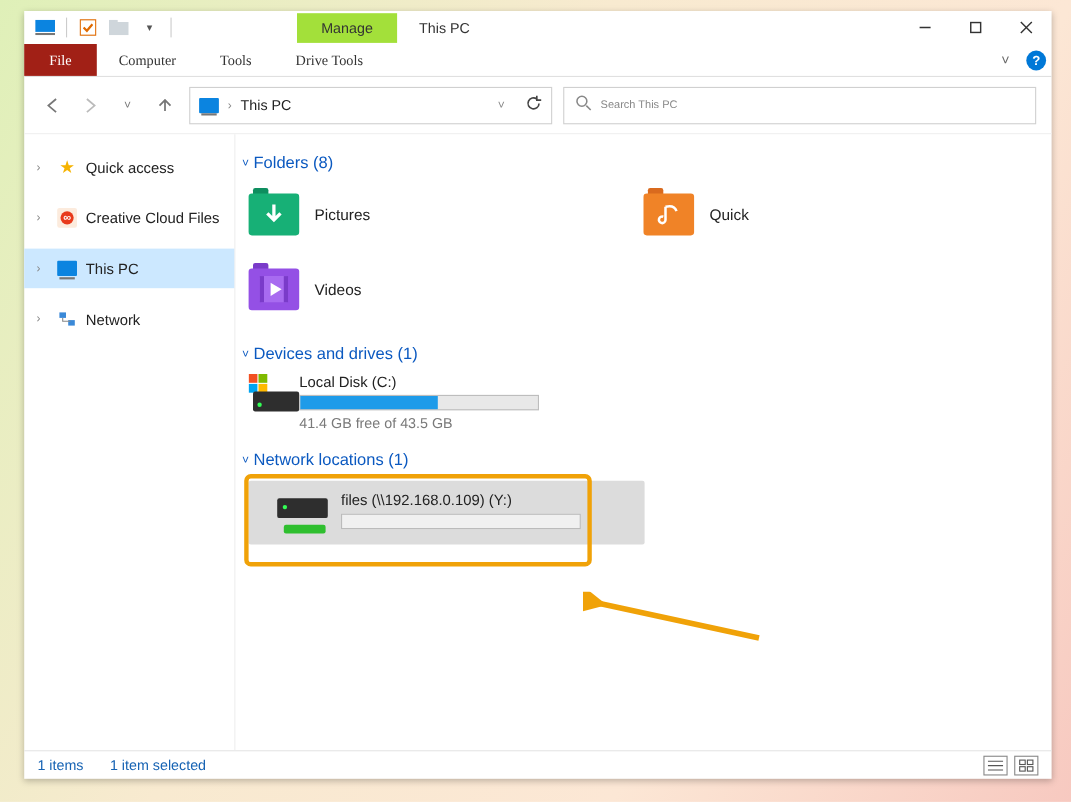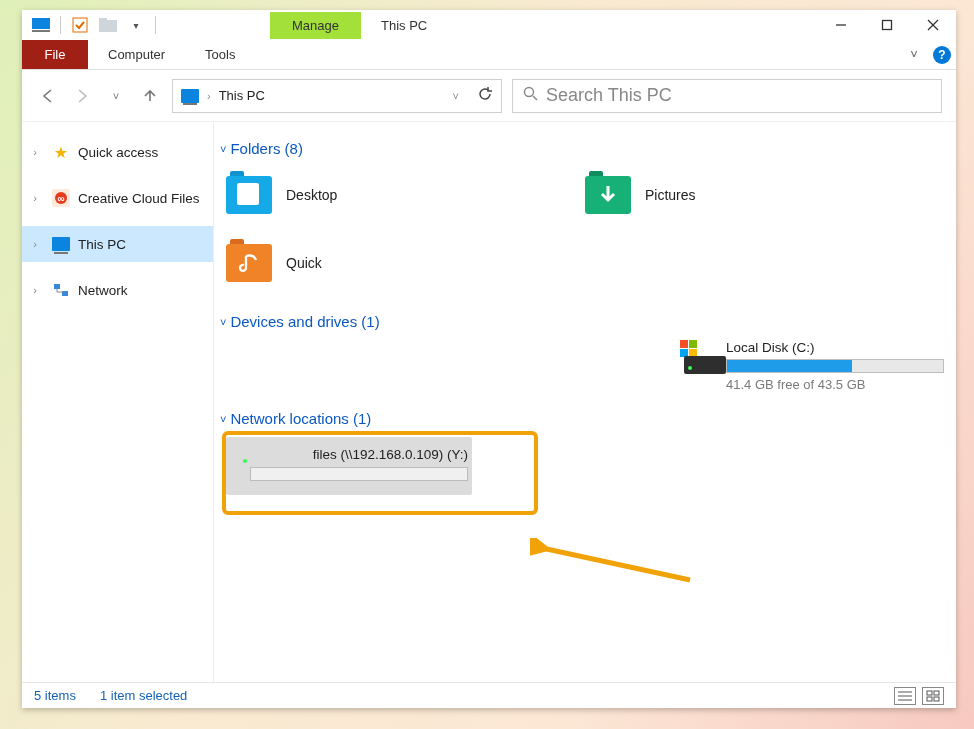--- a/index.html
+++ b/index.html
@@ -12,41 +12,41 @@
   .qat .item { width:26px; height:26px; display:flex; align-items:center; justify-content:center; }
   .qat .sep { width:1px; height:18px; background:#ccc; margin:0 4px;}
   .title-section { display:flex; align-items:center; margin-left:0; }
   .manage-block { background:#a3e03a; color:#333; padding:6px 22px; font-size:13px; margin-left:110px;}
   .title-text { margin-left:20px; font-size:13px; color:#333;}
   .win-controls { margin-left:auto; display:flex; }
   .win-controls .btn { width:46px; height:30px; display:flex; align-items:center; justify-content:center; font-size:14px; color:#333;}
 
   
   .ribbon { height:30px; border-bottom:1px solid #e0e0e0; display:flex; align-items:stretch; font-size:13px; position:relative;}
-  .ribbon .tab { padding:0 20px; display:flex; align-items:center; color:#333; cursor:default;}
+  .ribbon .tab { padding:0 20px; display:flex; align-items:center; color:#333; cursor:default;font-family:Liberation Serif, serif;}
   .ribbon .tab.file { background:#a12016; color:#fff; width:66px; justify-content:center; }
   .ribbon .tab.context { color:#333;}
   .ribbon .spacer { flex:1;}
   .ribbon .chevron { width:28px; display:flex; align-items:center; justify-content:center; color:#666;}
   .ribbon .help { width:28px; display:flex; align-items:center; justify-content:center;}
   .help-circle { width:18px; height:18px; border-radius:50%; background:#0078d7; color:#fff; font-size:12px; font-weight:bold; display:flex; align-items:center; justify-content:center;}
 
   
   .navrow { height:52px; display:flex; align-items:center; padding:0 14px; gap:10px; border-bottom:1px solid #f0f0f0;}
   .nav-btn { width:24px; height:24px; display:flex; align-items:center; justify-content:center; color:#888; }
   .address { flex: 0 0 330px; height:34px; border:1px solid #d0d0d0; display:flex; align-items:center; padding:0 8px; gap:8px;}
   .address .icon { width:18px; height:14px; background:#0b84e0; border-radius:1px; position:relative;}
   .address .icon::after{content:"";position:absolute;left:2px;right:2px;bottom:-2px;height:2px;background:#777;}
   .address .chev { color:#888; font-size:11px;}
   .address .text { font-size:13px; color:#222;}
   .address .spacer{flex:1;}
   .address .dd { color:#888; font-size:11px;}
   .address .refresh { color:#444; font-size:14px; margin-left:10px;}
   .search { flex:1; height:34px; border:1px solid #d0d0d0; display:flex; align-items:center; padding:0 10px; gap:8px; color:#888;}
-  .search .text{ font-size:18px; color:#888;}
+  .search .text{ font-size:10px; color:#888;}
   .search-icon{ color:#888;}
 
   
   .body { flex:1; display:flex; min-height:0;}
   .sidebar { width:192px; border-right:1px solid #eee; padding-top:12px;}
   .tree-item { height:36px; display:flex; align-items:center; gap:8px; padding-left:4px; font-size:13.5px; color:#222; }
   .tree-item.selected { background:#cce8ff;}
   .tree-item .twistie{ width:18px; text-align:center; color:#888; font-size:11px;}
   .icon-sq { width:18px; height:18px; flex:0 0 18px; display:inline-flex; align-items:center; justify-content:center;}
   .icon-star{ color:#f6b300; font-size:16px;}
@@ -61,35 +61,35 @@
   .group-header .caret { font-size:11px; transform:rotate(0);}
   .folders-grid { display:grid; grid-template-columns: 1fr 1fr; row-gap:20px; padding:10px 0 16px 12px;}
   .folder-item { display:flex; align-items:center; gap:14px; height:48px;}
   .folder-icon { width:46px; height:38px; border-radius:2px; position:relative;}
   .folder-base{ position:absolute; inset:0; border-radius:3px;}
   .folder-tab{ position:absolute; top:-5px; left:4px; width:14px; height:6px; border-radius:2px 2px 0 0;}
   .folder-overlay{position:absolute;left:11px;top:7px;width:22px;height:22px;border-radius:3px;}
   .label { font-size:14px; color:#222;}
 
   
-  .drive-row { display:flex; padding:6px 0 8px 12px; align-items:flex-start;justify-content:flex-end;}
+  .drive-row { display:flex; padding:6px 0 8px 12px; align-items:flex-start;}
   .drive-icon { width:46px; height:34px; position:relative;}
   .drive-win { position:absolute; top:0; left:0; width:18px; height:18px;}
   .drive-body { position:absolute; left:4px; right:0; bottom:0; height:18px; background:#2e2e2e; border-radius:2px;}
   .drive-led { position:absolute; left:8px; bottom:4px; width:4px; height:4px; background:#33ff55; border-radius:50%;}
   .drive-info{ display:flex; flex-direction:column; gap:4px;}
   .drive-name{ font-size:13.5px; color:#222;}
   .bar{ width:218px; height:14px; border:1px solid #bdbdbd; background:#e8e8e8; position:relative;}
   .bar .fill{ position:absolute; left:0; top:0; bottom:0; background:#1e9be9;}
   .drive-sub{ font-size:13px; color:#7a7a7a;}
 
   
   .net-box { position:relative; margin:6px 0 0 0;}
   .highlight { position:absolute; left:-4px; top:-6px; width:316px; height:84px; border:4px solid #f0a208; border-radius:6px; pointer-events:none; z-index:2;}
-  .net-item { width:246px; background:#dcdcdc; display:flex; gap:12px; padding:10px 10px 10px 12px; border-radius:2px;text-align:right;}
+  .net-item { width:360px; background:#dcdcdc; display:flex; gap:12px; padding:10px 10px 10px 26px; border-radius:2px;}
   .net-icon { width:46px; height:32px; position:relative; margin-top:6px;}
   .net-icon .body{ position:absolute; left:0; right:0; top:0; height:18px; background:#2e2e2e; border-radius:2px;}
   .net-icon .led{ position:absolute; left:5px; top:6px; width:4px; height:4px; background:#33ff55; border-radius:50%;}
   .net-icon .bar2{position:absolute;left:6px;right:2px;bottom:0;height:8px;background:#2fbf2f;border-radius:2px;}
   .net-info{ display:flex; flex-direction:column; gap:5px;}
   .net-info .bar{ width:218px; background:#f0f0f0; border:1px solid #bbb;}
 
   
   .arrow { position:absolute; left:530px; top:538px; pointer-events:none; z-index:3;}
   
@@ -150,20 +150,21 @@
             <line x1="11" y1="1" x2="1" y2="11" stroke="#333" stroke-width="1.3"></line>
           </svg>
       </div>
     </div>
   </div>
 
   <div class="ribbon">
     <div class="tab file">File</div>
     <div class="tab">Computer</div>
     <div class="tab">Tools</div>
+    <div class="tab context">Drive Tools</div>
     <div class="spacer"></div>
     <div class="chevron">˅</div>
     <div class="help">
         <div class="help-circle">?</div>
       </div>
   </div>
 
   <div class="navrow">
     <div class="nav-btn">
       <svg width="18" height="18">
@@ -244,46 +245,51 @@
     </div>
 
     <div class="main">
       <div class="group-header">
         <span class="caret">˅</span>
         <span>Folders (8)</span>
       </div>
       <div class="folders-grid">
         <div class="folder-item">
           <div class="folder-icon">
-            <div class="folder-tab" style="background:#0d93d2;"></div>
-            <div class="folder-base" style="background:#15a9e8;"></div>
-            <div class="folder-overlay" style="background:#fff;border-radius:2px;"></div>
-          </div>
-          <span class="label">Desktop</span>
-        </div>
-        <div class="folder-item">
-          <div class="folder-icon">
             <div class="folder-tab" style="background:#0e8e5f;"></div>
             <div class="folder-base" style="background:#17b076;"></div>
             <svg style="position:absolute;left:14px;top:8px" width="18" height="22">
                 <path d="M9 2 v12 M3 10 l6 6 l6 -6" stroke="#fff" stroke-width="3" fill="none"></path>
               </svg>
           </div>
           <span class="label">Pictures</span>
         </div>
         <div class="folder-item">
           <div class="folder-icon">
             <div class="folder-tab" style="background:#d96a1e;"></div>
             <div class="folder-base" style="background:#f08327;"></div>
             <svg style="position:absolute;left:12px;top:8px" width="22" height="22">
                 <path d="M8 4 v12 a3 3 0 1 1 -2 -3" stroke="#fff" stroke-width="2.3" fill="none"></path>
                 <path d="M8 4 q8 -2 10 4" stroke="#fff" stroke-width="2.3" fill="none"></path>
               </svg>
           </div>
           <span class="label">Quick</span>
+        </div>
+        <div class="folder-item">
+          <div class="folder-icon">
+            <div class="folder-tab" style="background:#7a3bc9;"></div>
+            <div class="folder-base" style="background:#9450e5;"></div>
+            <svg style="position:absolute;left:10px;top:7px" width="26" height="24">
+                <rect width="26" height="24" fill="#a86bf0" rx="2"></rect>
+                <rect x="0" y="0" width="4" height="24" fill="#7a3bc9"></rect>
+                <rect x="22" y="0" width="4" height="24" fill="#7a3bc9"></rect>
+                <path d="M10 6 l10 6 l-10 6 Z" fill="#fff"></path>
+              </svg>
+          </div>
+          <span class="label">Videos</span>
         </div>
       </div>
 
       <div class="group-header">
         <span class="caret">˅</span>
         <span>Devices and drives (1)</span>
       </div>
       <div class="drive-row">
         <div class="drive-icon">
           <svg class="drive-win" width="18" height="18">
@@ -320,21 +326,21 @@
             <div class="drive-name">files (\\192.168.0.109) (Y:)</div>
             <div class="bar"></div>
           </div>
         </div>
       </div>
 
     </div>
   </div>
 
   <div class="status">
-    <span>5 items</span>
+    <span>1 items</span>
     <span>1 item selected</span>
     <div class="right">
       <div class="view-btn">
         <svg width="14" height="12">
             <line x1="0" y1="2" x2="14" y2="2" stroke="#555"></line>
             <line x1="0" y1="6" x2="14" y2="6" stroke="#555"></line>
             <line x1="0" y1="10" x2="14" y2="10" stroke="#555"></line>
           </svg>
       </div>
       <div class="view-btn">

